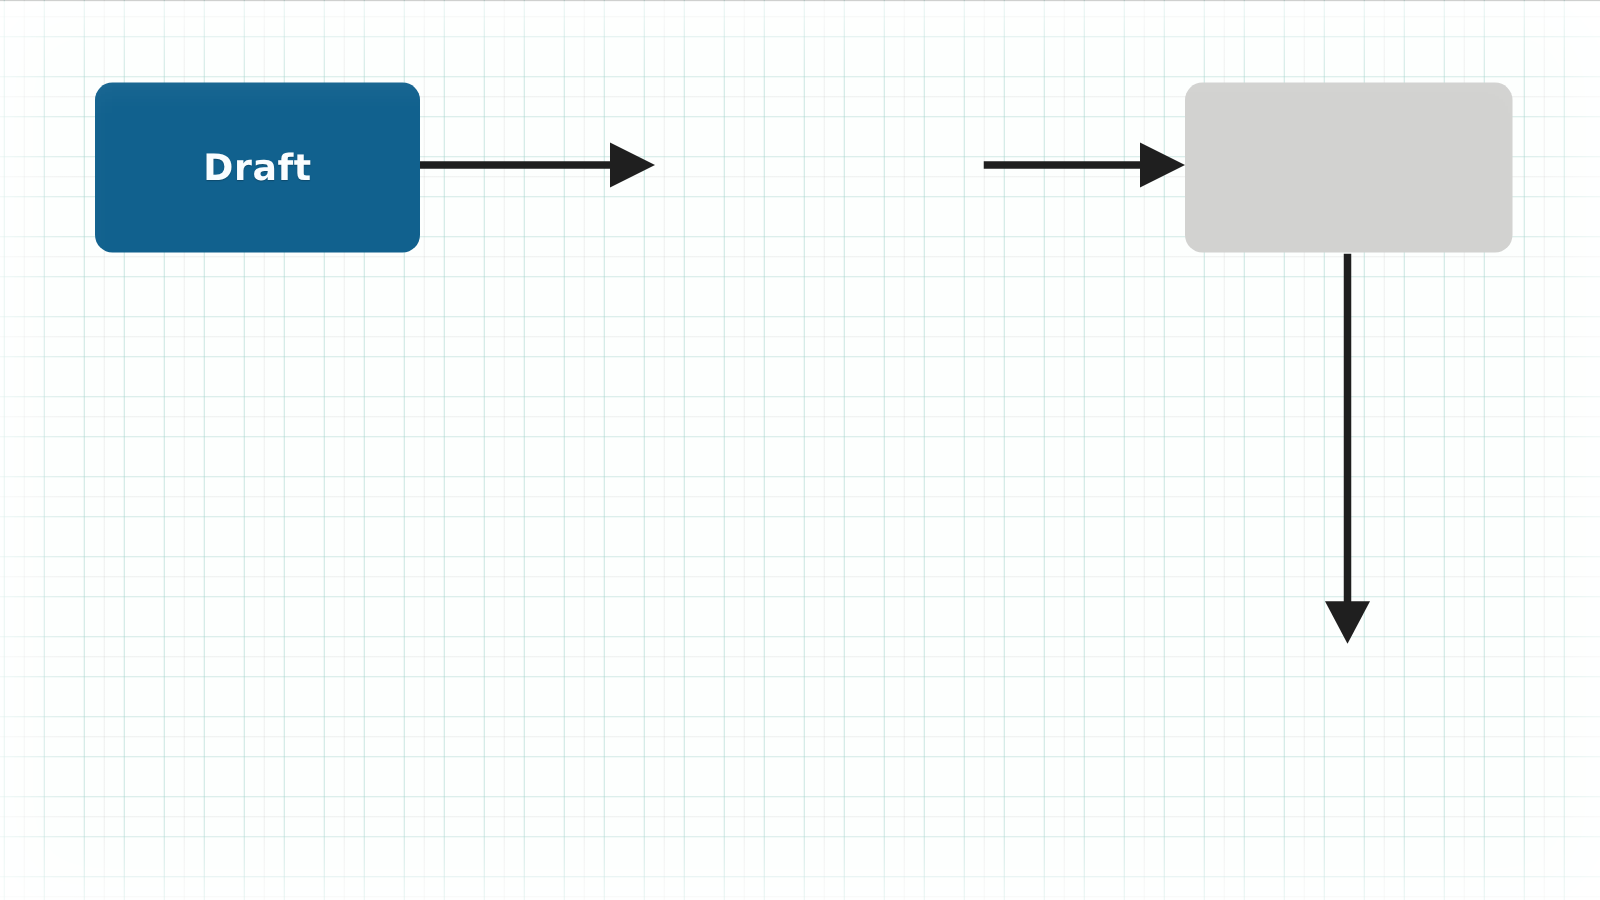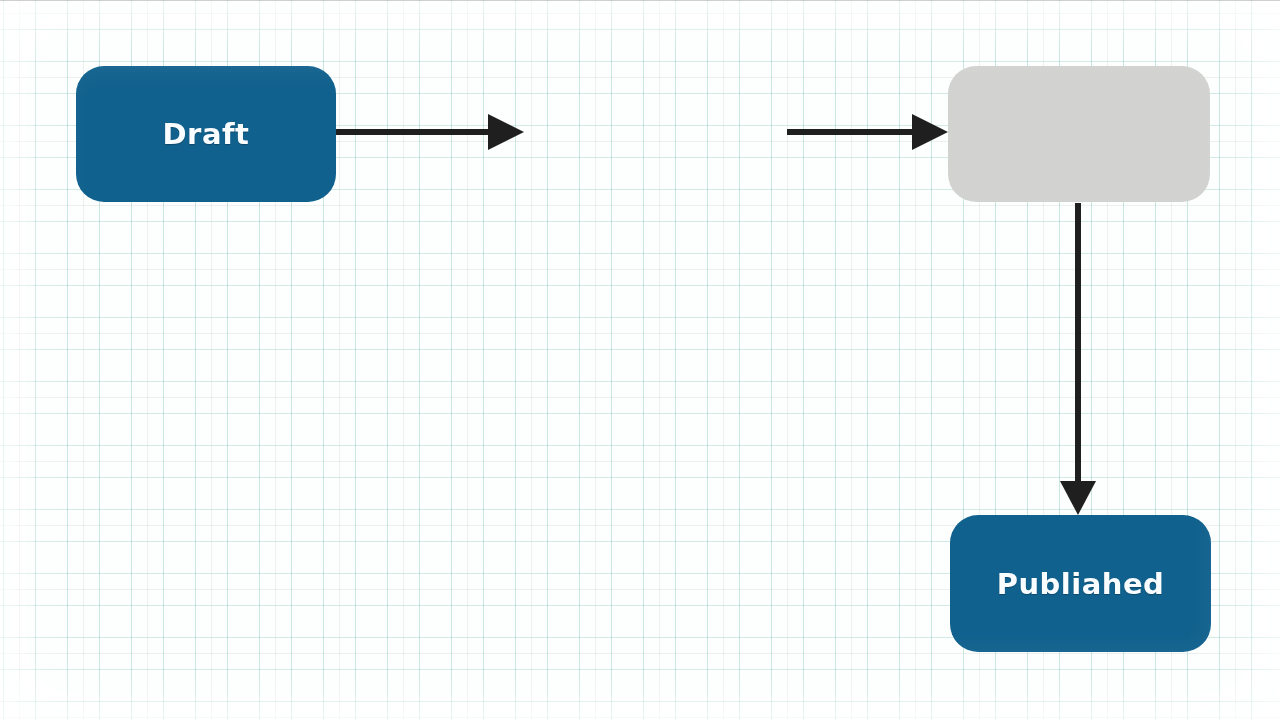--- a/index.html
+++ b/index.html
@@ -30,21 +30,21 @@
     position: absolute;
     inset: 0;
     pointer-events: none;
     box-shadow: inset 0 0 60px 18px rgba(255,255,255,0.85);
   }
   .node {
     position: absolute;
     display: flex;
     align-items: center;
     justify-content: center;
-    border-radius: 28px;
+    border-radius: 14px;
     font-size: 29px;
     font-weight: bold;
     letter-spacing: 0.5px;
     box-sizing: border-box;
   }
   .node-blue {
     background: #11618e;
     color: #fafdff;
     text-shadow: 0 1px 1px rgba(0,0,0,0.25);
   }
@@ -96,17 +96,14 @@
 
   <div class="node node-blue" id="node-draft">
     <span>Draft</span>
   </div>
 
 
   <div class="node node-gray" id="node-unlabeled">
     <span></span>
   </div>
 
-  <div class="node node-blue" id="node-published">
-    <span>Publiahed</span>
-  </div>
 
 </div>
 
 </body></html>

